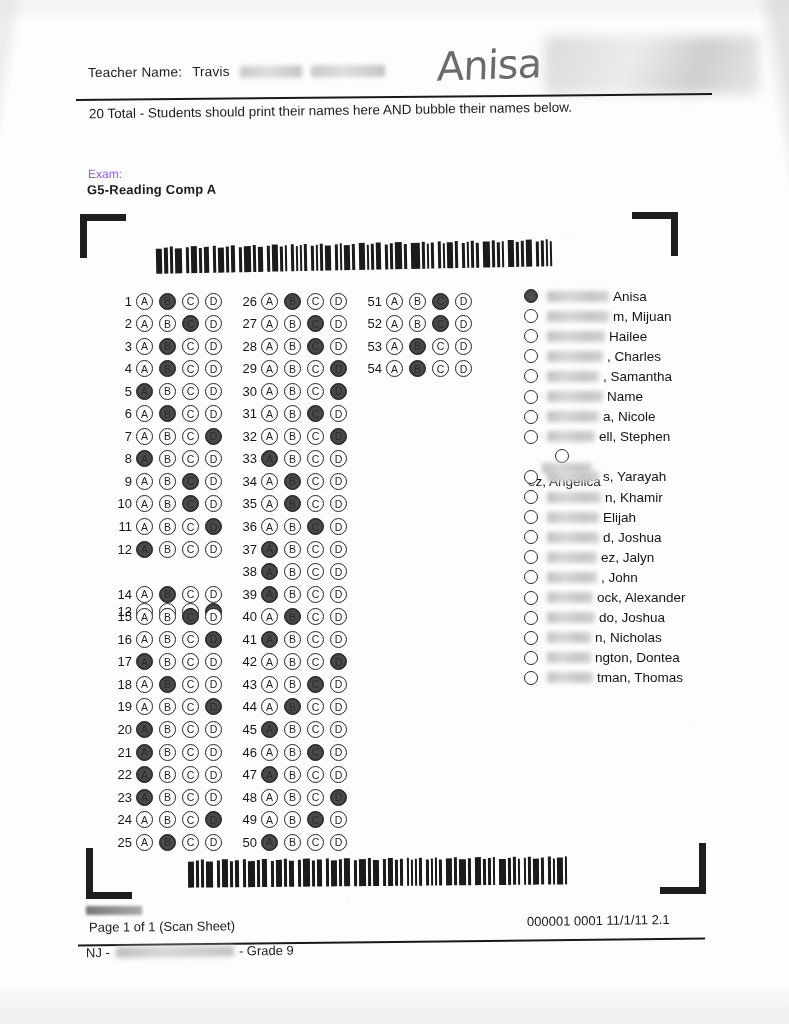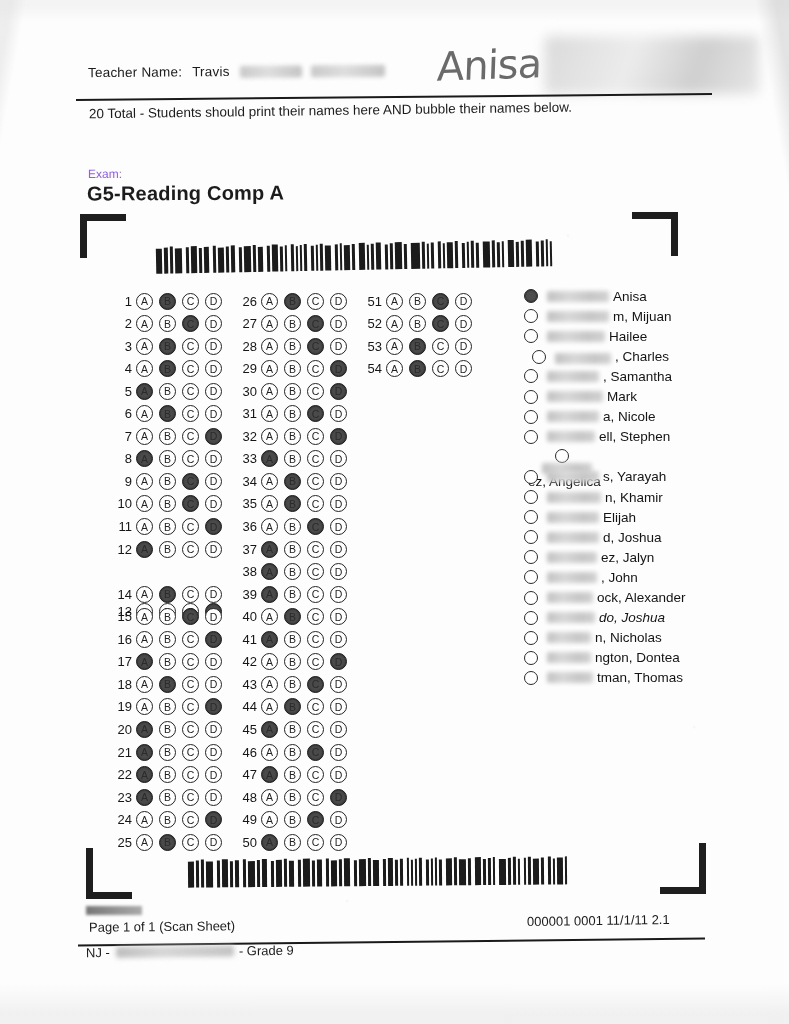--- a/index.html
+++ b/index.html
@@ -74,21 +74,21 @@
     transform: rotate(-0.8deg);
   }
 
   .exam-label {
     position: absolute; left: 88px; top: 167px;
     font-size: 12px; color: #8b5cf6;
     transform: rotate(-0.3deg);
   }
   .exam-title {
     position: absolute; left: 87px; top: 182px;
-    font-size: 20px; font-weight: bold; letter-spacing: .2px;
+    font-size: 13px; font-weight: bold; letter-spacing: .2px;
     transform: rotate(-0.3deg);
   }
 
   
   .corner { position: absolute; }
   .corner i { position:absolute; background:#1e1e1e; display:block; }
   .c-tl { left: 80px; top: 214px; }
   .c-tl .h { width: 46px; height: 7px; left:0; top:0; }
   .c-tl .v { width: 7px; height: 44px; left:0; top:0; }
   .c-tr { left: 632px; top: 212px; }
@@ -739,34 +739,34 @@
     <div class="roster-row" style="left: 0px; top: 20.1px;">
       <div class="r-bub"></div>
       <span class="r-last" style="width: 62px;"></span>
       <span class="r-first">m, Mijuan</span>
     </div>
     <div class="roster-row" style="left: 0px; top: 40.2px;">
       <div class="r-bub"></div>
       <span class="r-last" style="width: 58px;"></span>
       <span class="r-first">Hailee</span>
     </div>
-    <div class="roster-row" style="left: 8px; top: 60.3px; align-items: flex-end;">
+    <div class="roster-row" style="left: 0px; top: 60.3px;">
       <div class="r-bub"></div>
       <span class="r-last" style="width: 56px;"></span>
       <span class="r-first">, Charles</span>
     </div>
     <div class="roster-row" style="left: 0px; top: 80.4px;">
       <div class="r-bub"></div>
       <span class="r-last" style="width: 52px;"></span>
       <span class="r-first">, Samantha</span>
     </div>
     <div class="roster-row" style="left: 0px; top: 100.5px;">
       <div class="r-bub"></div>
       <span class="r-last" style="width: 56px;"></span>
-      <span class="r-first">Mark</span>
+      <span class="r-first">Name</span>
     </div>
     <div class="roster-row" style="left: 0px; top: 120.6px;">
       <div class="r-bub"></div>
       <span class="r-last" style="width: 52px;"></span>
       <span class="r-first">a, Nicole</span>
     </div>
     <div class="roster-row" style="left: 0px; top: 140.7px;">
       <div class="r-bub"></div>
       <span class="r-last" style="width: 48px;"></span>
       <span class="r-first">ell, Stephen</span>
@@ -804,21 +804,21 @@
     <div class="roster-row" style="left: 0px; top: 281.4px;">
       <div class="r-bub"></div>
       <span class="r-last" style="width: 50px;"></span>
       <span class="r-first">, John</span>
     </div>
     <div class="roster-row" style="left: 0px; top: 301.5px;">
       <div class="r-bub"></div>
       <span class="r-last" style="width: 46px;"></span>
       <span class="r-first">ock, Alexander</span>
     </div>
-    <div class="roster-row" style="left: 0px; top: 321.6px; font-style: italic;">
+    <div class="roster-row" style="left: 0px; top: 321.6px;">
       <div class="r-bub"></div>
       <span class="r-last" style="width: 48px;"></span>
       <span class="r-first">do, Joshua</span>
     </div>
     <div class="roster-row" style="left: 0px; top: 341.7px;">
       <div class="r-bub"></div>
       <span class="r-last" style="width: 44px;"></span>
       <span class="r-first">n, Nicholas</span>
     </div>
     <div class="roster-row" style="left: 0px; top: 361.8px;">

